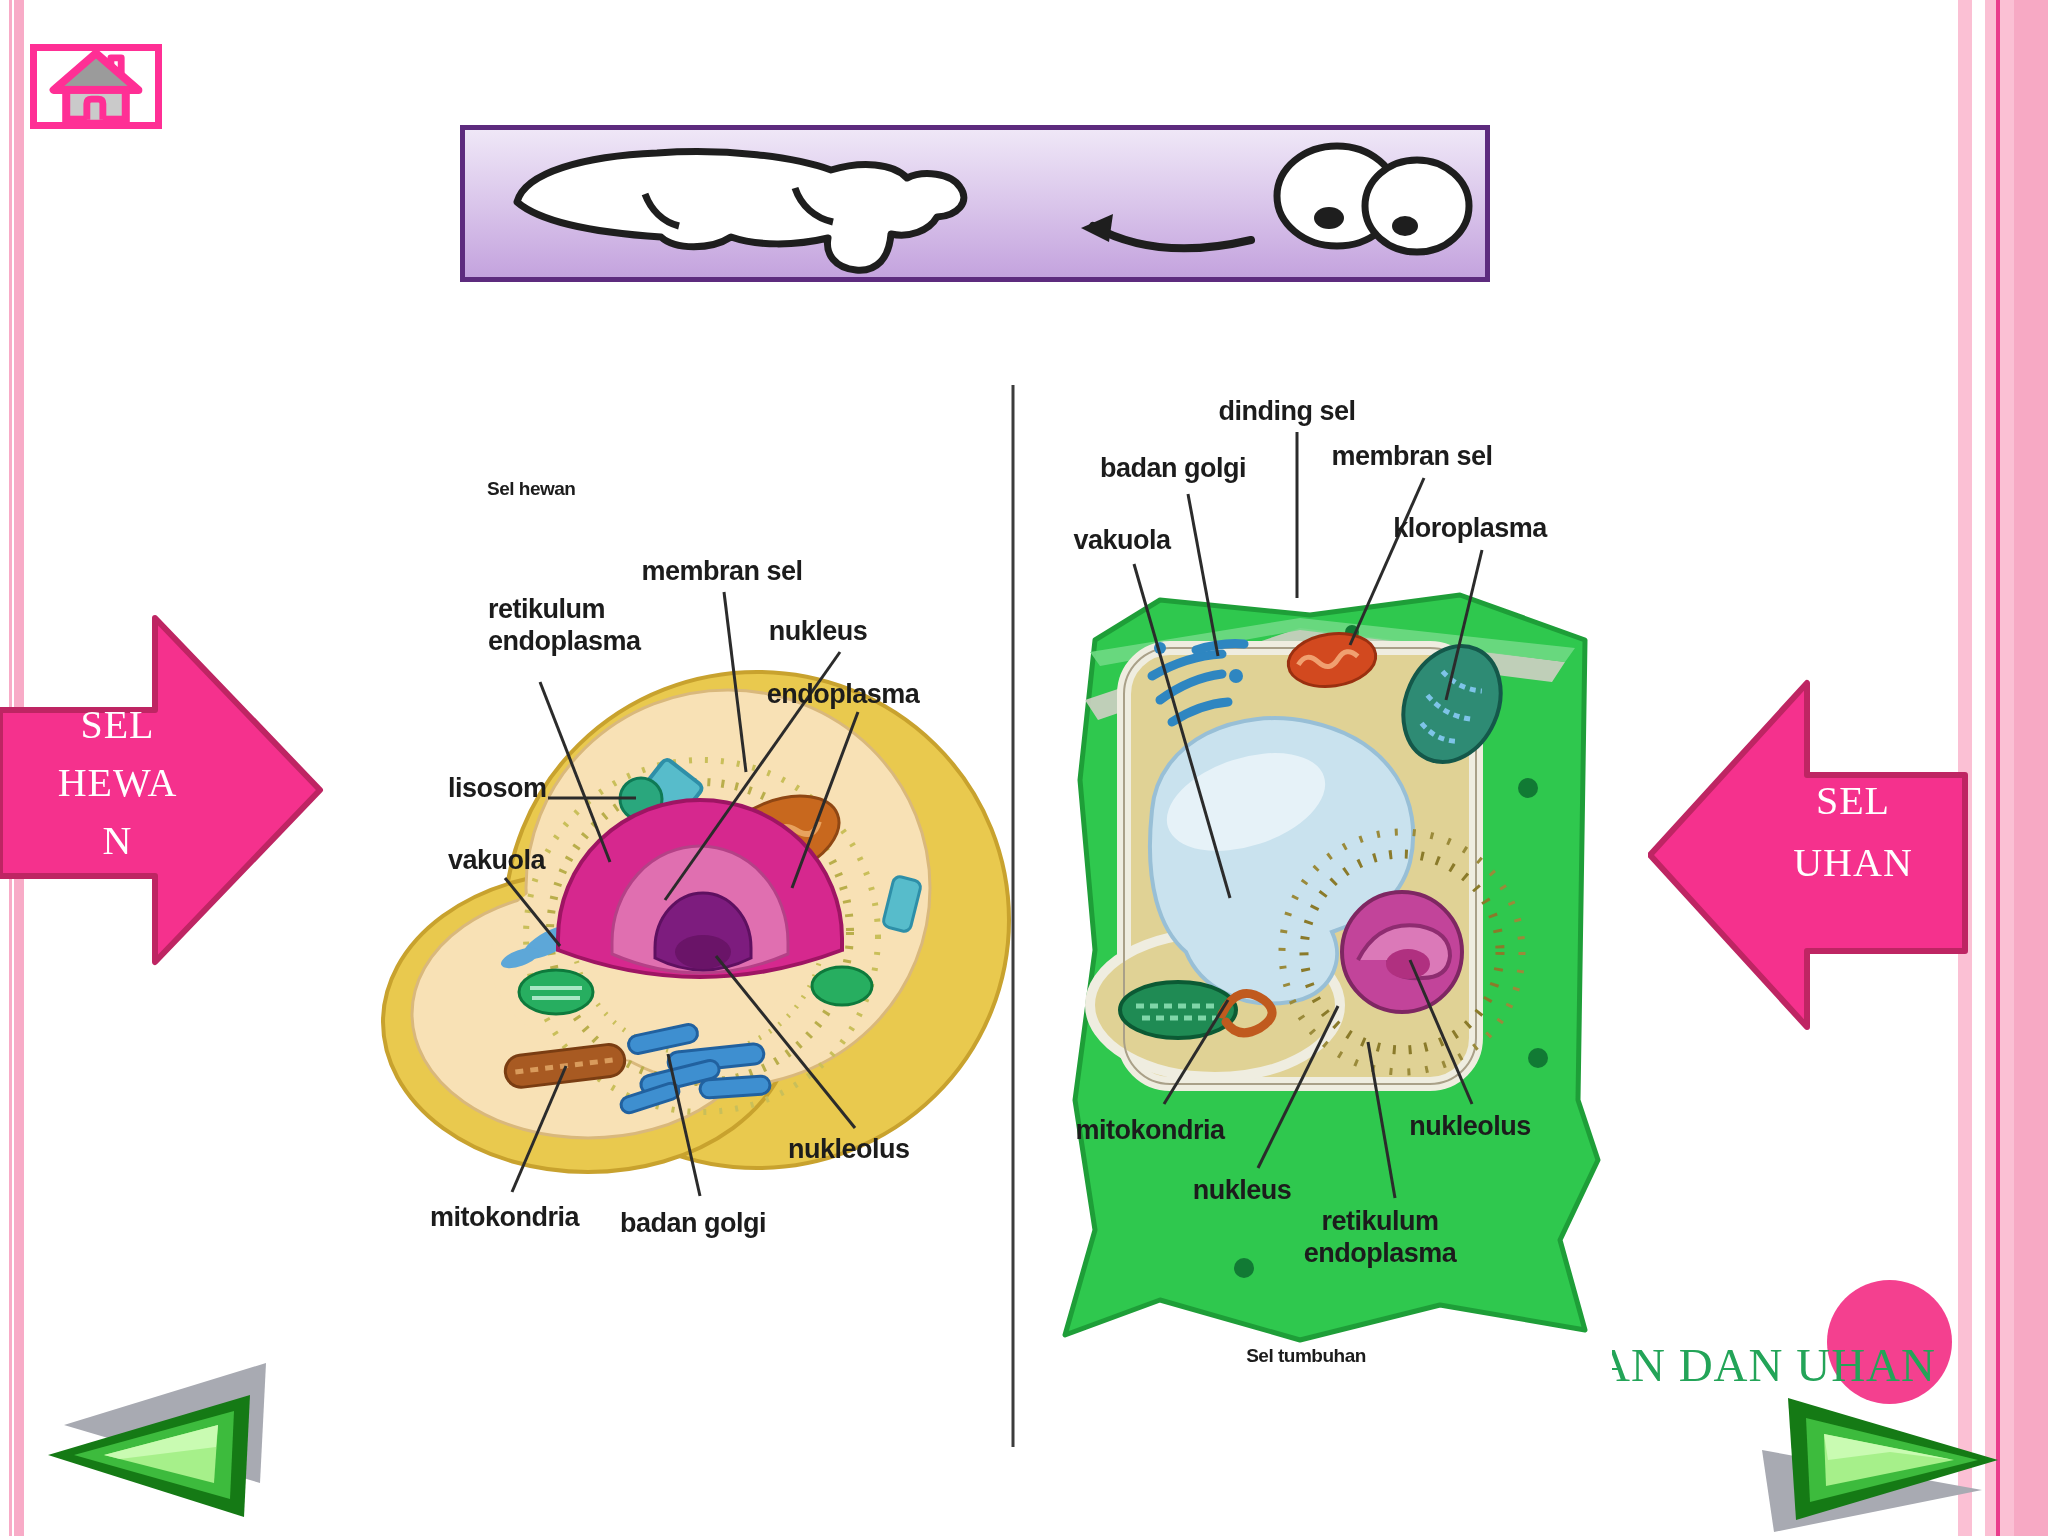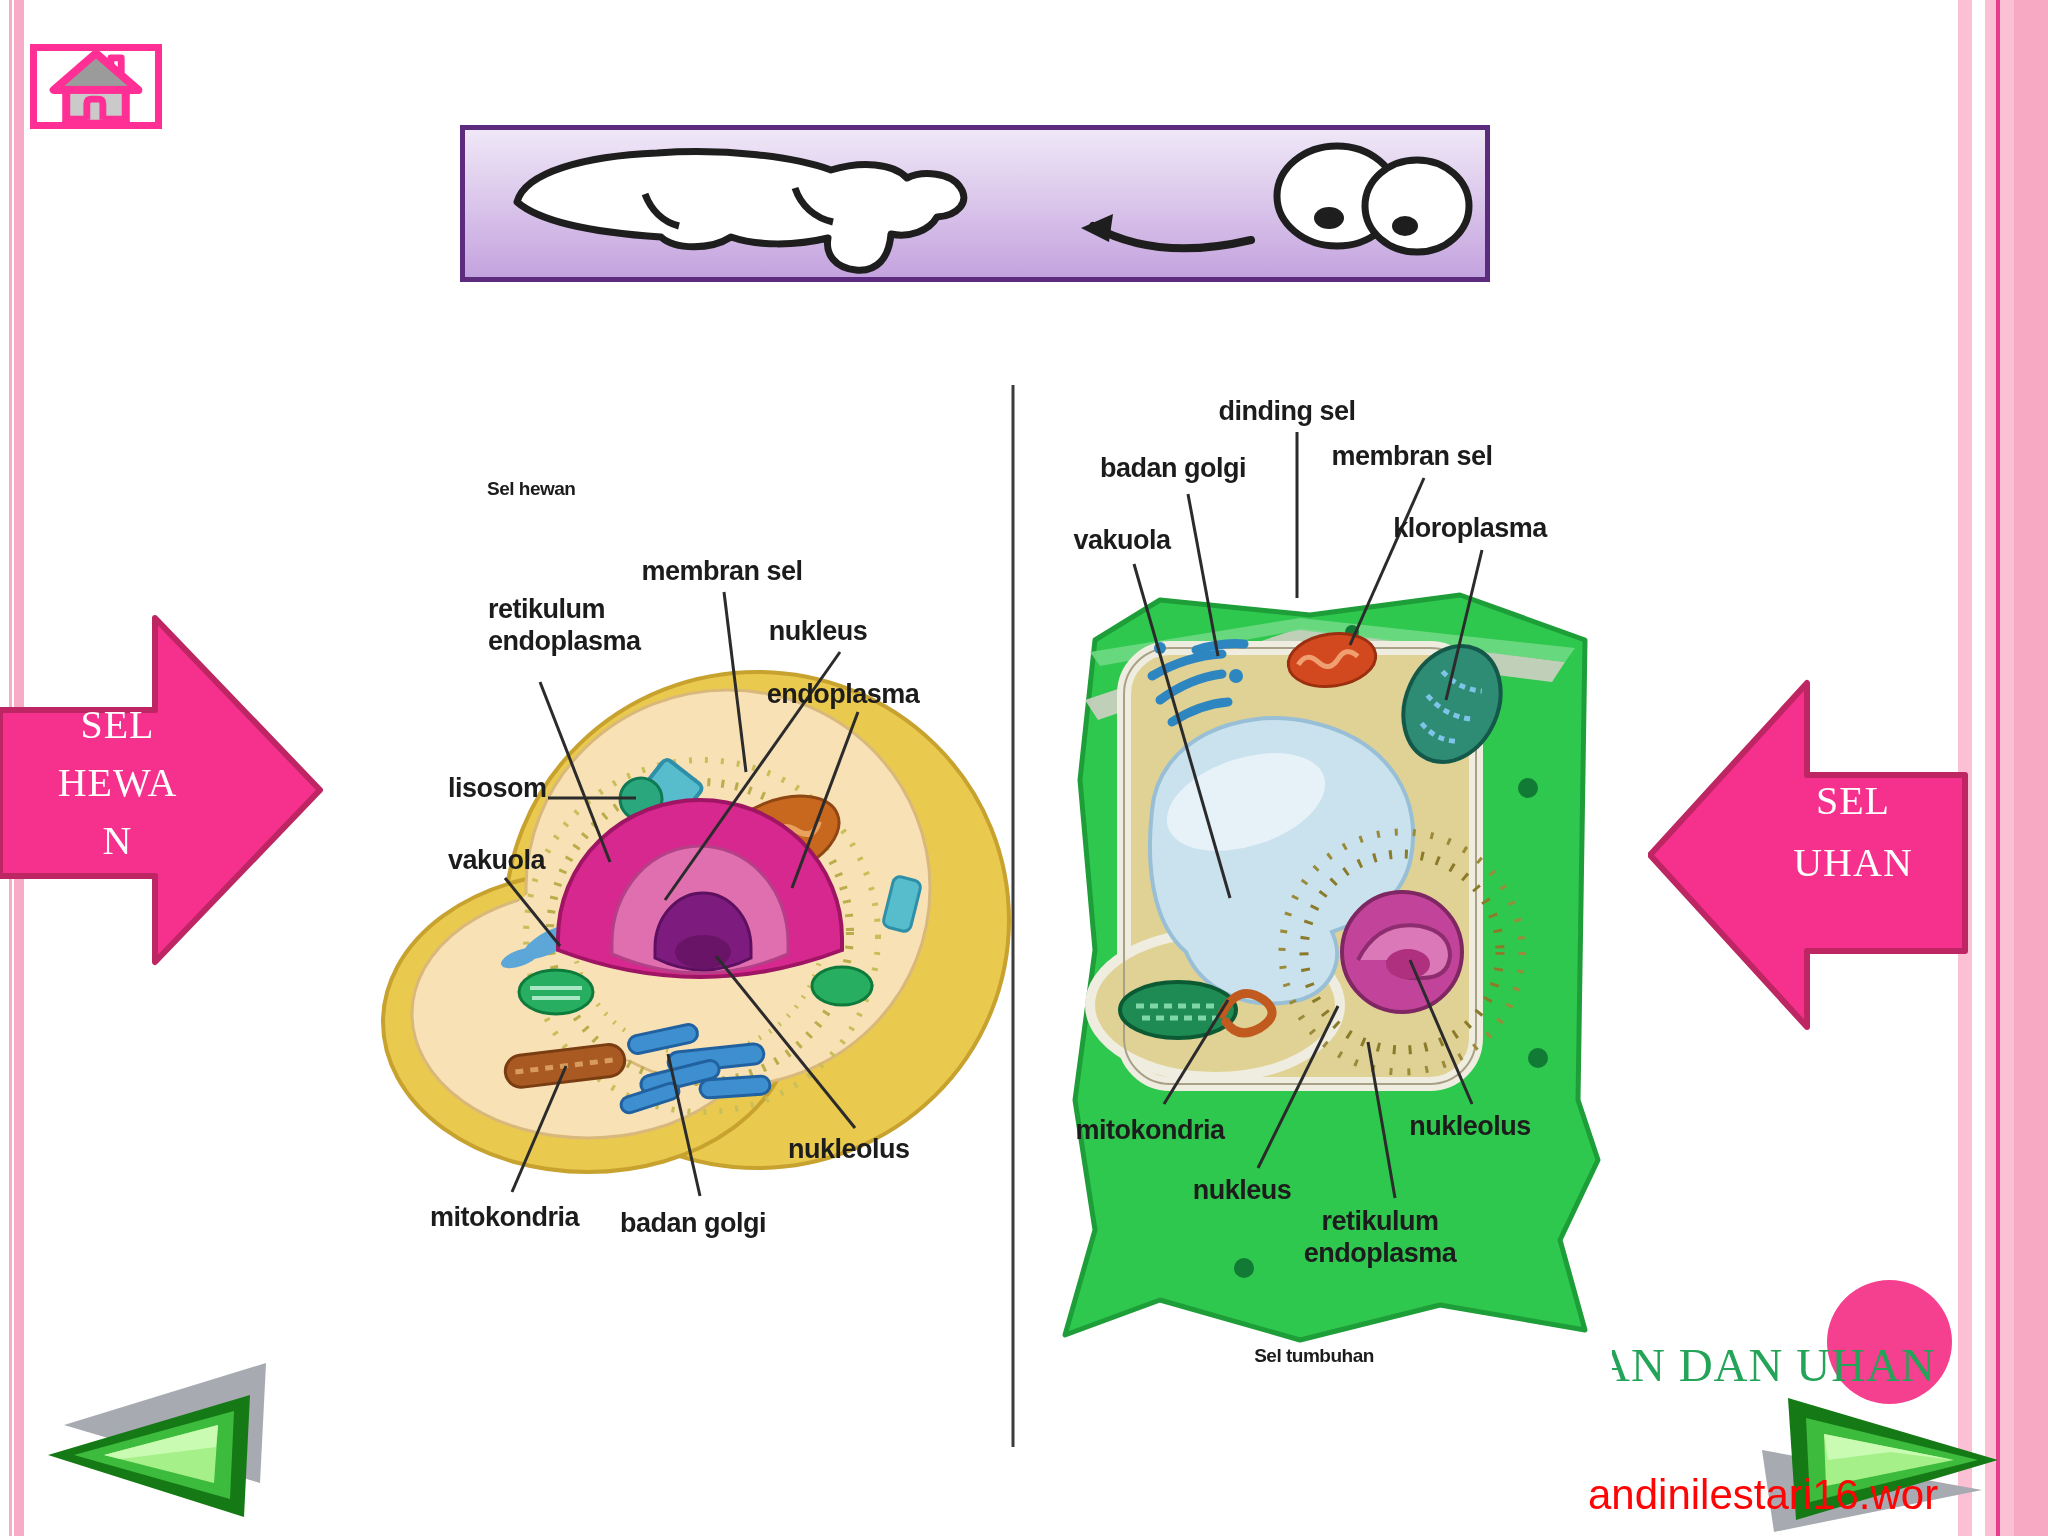--- a/index.html
+++ b/index.html
@@ -221,21 +221,21 @@
   <div class="lbl c" style="left:1412px;top:441px;">membran sel</div>
   <div class="lbl c" style="left:1122px;top:525px;">vakuola</div>
   <div class="lbl c" style="left:1470px;top:513px;">kloroplasma</div>
   <div class="lbl c" style="left:1150px;top:1115px;">mitokondria</div>
   <div class="lbl c" style="left:1470px;top:1111px;">nukleolus</div>
   <div class="lbl c" style="left:1242px;top:1175px;">nukleus</div>
   <div class="lbl c" style="left:1380px;top:1206px;text-align:center;">
     <div>retikulum</div>
     <div>endoplasma</div>
   </div>
-  <div class="lbl ttl c" style="left:1306px;top:1345px;margin-left:8px;">Sel tumbuhan</div>
+  <div class="lbl ttl c" style="left:1306px;top:1345px;">Sel tumbuhan</div>
 
   <svg class="abs clickable" style="left:0;top:612px;" width="326" height="356" viewBox="0 0 326 356">
     <polygon points="0,98 155,98 155,6 320,178 155,350 155,264 0,264" fill="#F5318D" stroke="#BE2563" stroke-width="6" stroke-linejoin="round"></polygon>
   </svg>
   <div class="arrow-text" style="left:10px;top:696px;width:215px;">
     <div>SEL</div>
     <div>HEWA</div>
     <div>N</div>
   </div>
 
@@ -246,21 +246,20 @@
     <div>SEL</div>
     <div>UHAN</div>
   </div>
 
   <div id="pink-dot"></div>
 
   <div id="footer-heading-clip">
     <span>AN DAN UHAN</span>
   </div>
 
-  <div id="watermark">andinilestari16.wor</div>
 
   <svg class="abs clickable" style="left:30px;top:1335px;z-index:7;" width="250" height="200" viewBox="0 0 250 200">
     <polygon points="34,90 236,28 230,148" fill="#A8AAB2"></polygon>
     <polygon points="18,120 220,60 214,182" fill="#157A15"></polygon>
     <polygon points="44,120 204,76 200,164" fill="#3DBB3D"></polygon>
     <polygon points="74,120 188,90 184,148" fill="#A6F08A"></polygon>
     <polygon points="74,120 188,90 186,112 90,124" fill="#C9FBB2"></polygon>
   </svg>
 
   <svg class="abs clickable" style="left:1740px;top:1380px;z-index:7;" width="280" height="156" viewBox="0 0 280 156">

